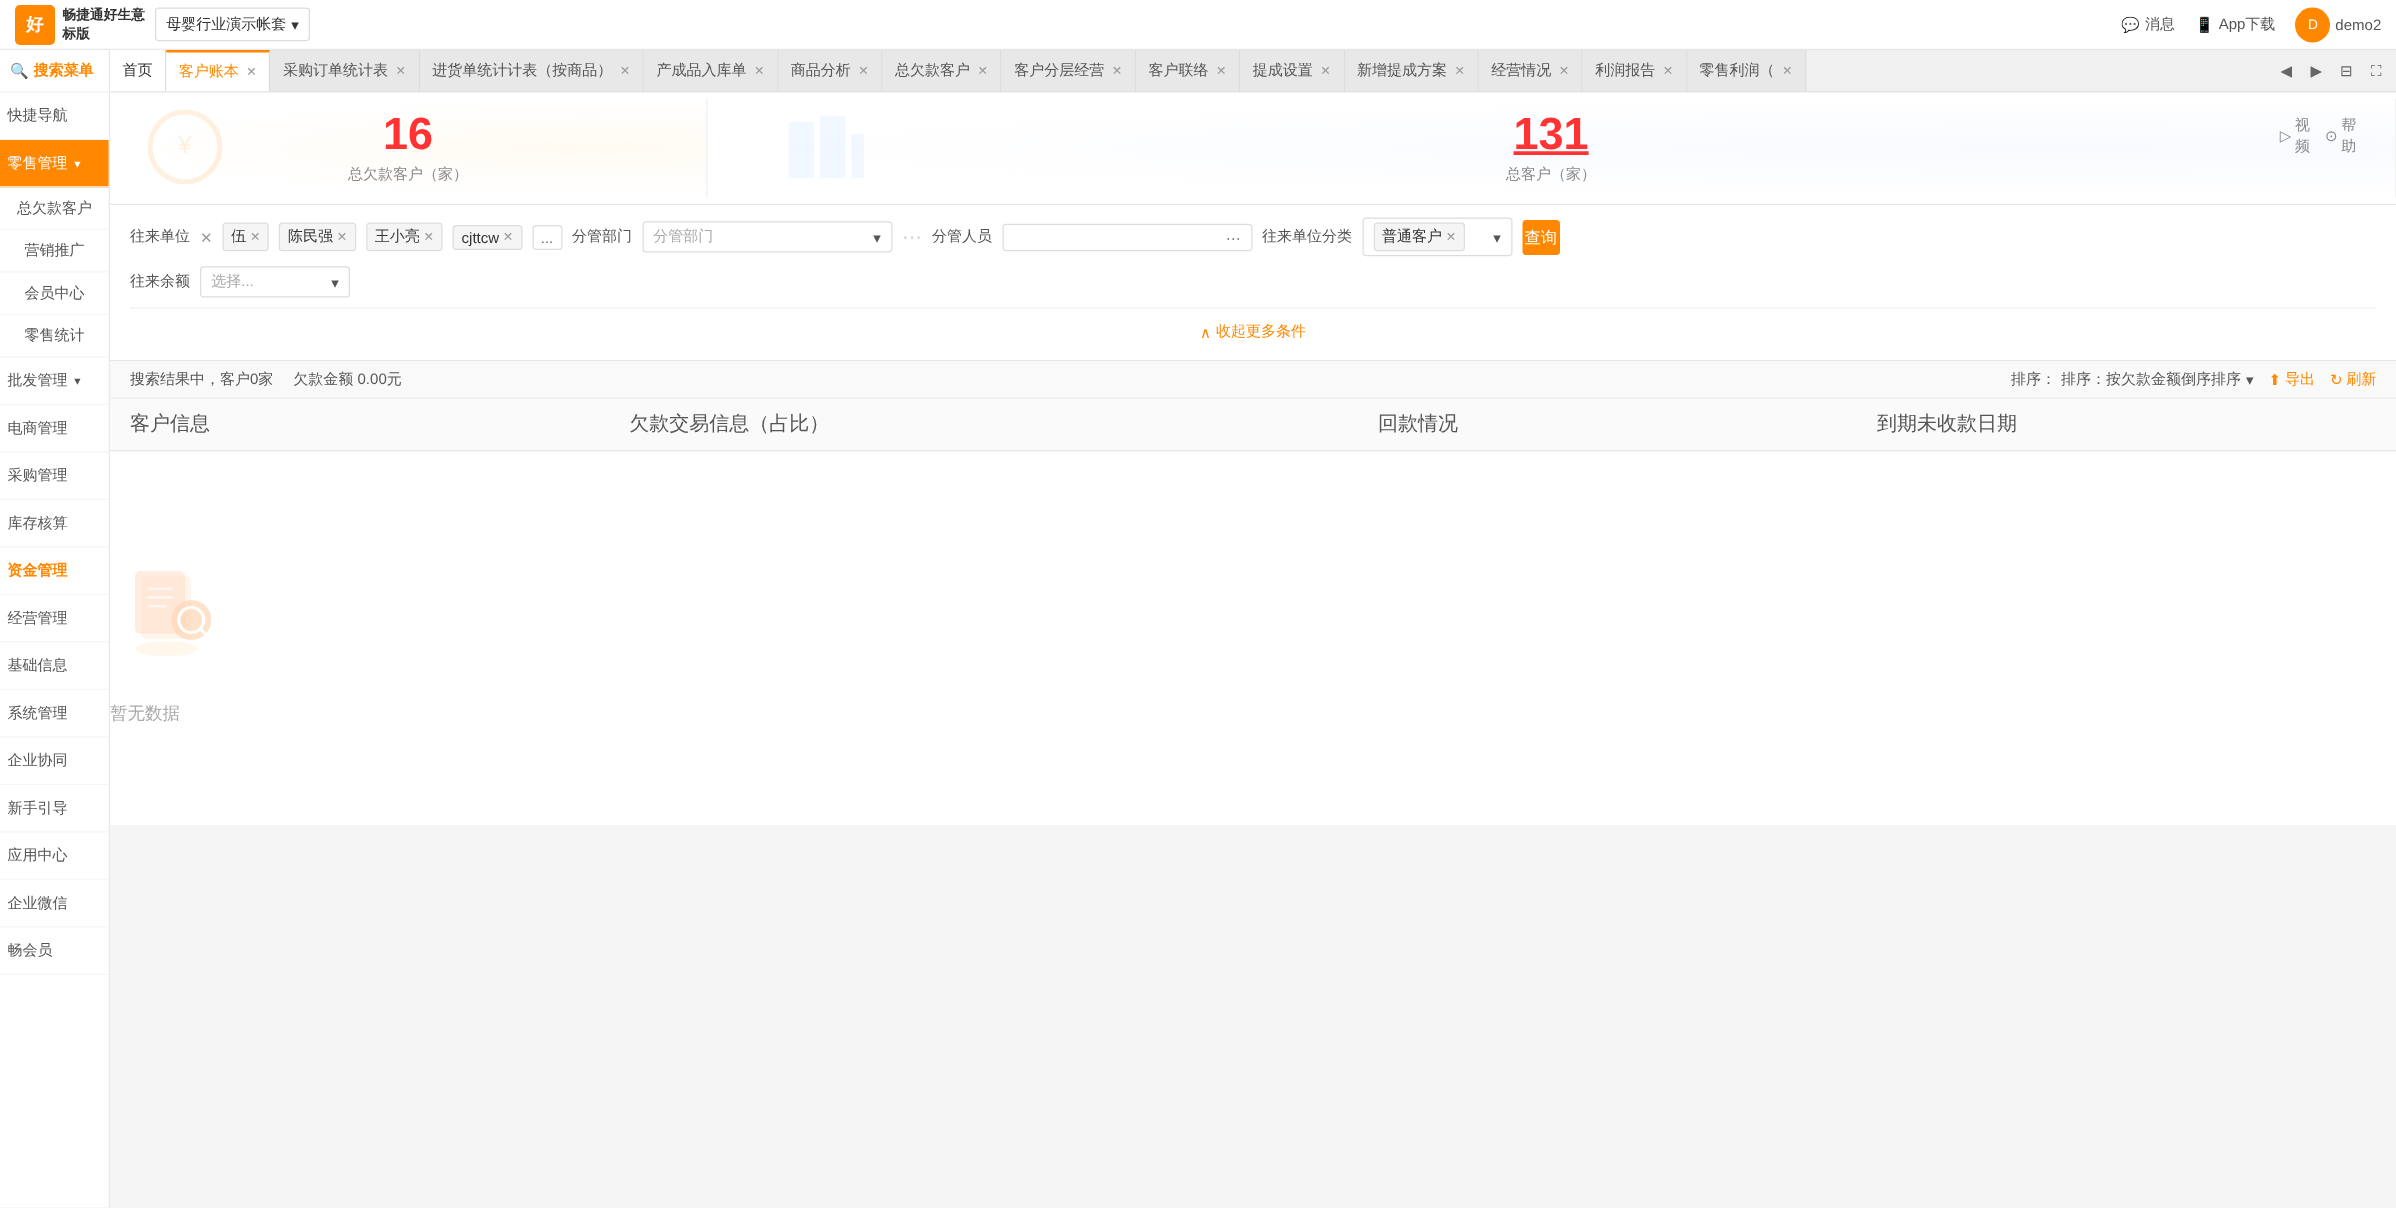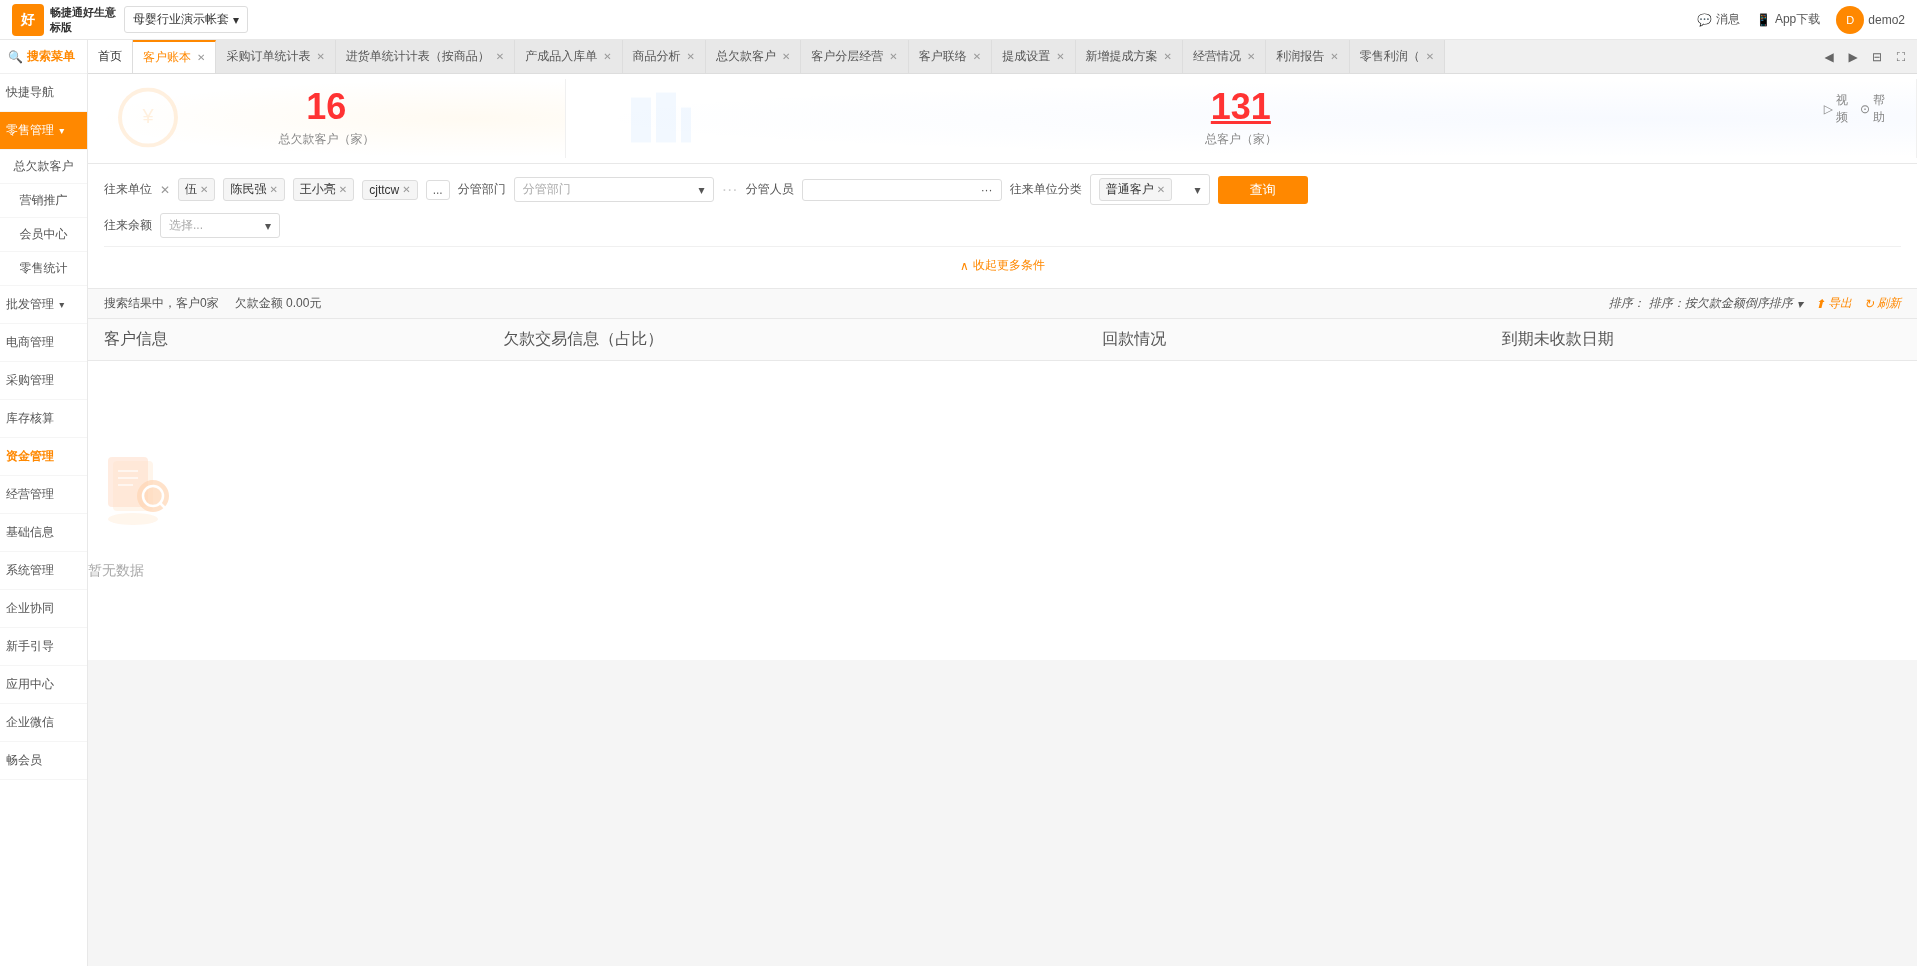--- a/index.html
+++ b/index.html
@@ -106,21 +106,21 @@
       display: flex; align-items: center; gap: 4px; color: #ff8800; cursor: pointer;
       font-size: 12px; padding: 4px 12px;
     }
 
     
     .result-bar {
       display: flex; align-items: center; justify-content: space-between;
       background: #f9f9f9; padding: 6px 16px; border-bottom: 1px solid #e8e8e8;
       font-size: 12px; color: #555;
     }
-    .result-actions { display: flex; align-items: center; gap: 12px; font-style: italic; }
+    .result-actions { display: flex; align-items: center; gap: 12px; }
     .result-action { display: flex; align-items: center; gap: 3px; color: #ff8800; cursor: pointer; font-size: 12px; }
 
     
     .data-table { background: #fff; }
     .table-header {
       display: flex; align-items: center; padding: 10px 16px;
       border-bottom: 1px solid #e8e8e8; background: #fafafa;
     }
     .th-col { font-size: 16px; color: #555; font-weight: normal; }
     .th-col-1 { flex: 2; }
@@ -390,21 +390,21 @@
 
             <span class="filter-label">往来单位分类</span>
             <div class="filter-select">
               <div class="filter-tag" style="margin:0;">
                 <span>普通客户</span>
                 <span class="tag-close">✕</span>
               </div>
               <span style="margin-left:auto;">▾</span>
             </div>
 
-            <button style="background:#ff8800; color:white; border:none; padding:5px 32px; border-radius:3px; cursor:pointer; font-size:13px;">查询</button>
+            <button style="background:#ff8800; color:white; border:none; padding:5px 2px; border-radius:3px; cursor:pointer; font-size:13px;">查询</button>
           </div>
           <div class="filter-row">
             <span class="filter-label">往来余额</span>
             <div class="filter-select">
               <span style="color:#aaa;">选择...</span>
               <span style="margin-left:auto;">▾</span>
             </div>
           </div>
           <div style="display:flex; justify-content:center; border-top:1px solid #f0f0f0; padding-top:6px;">
             <div class="collapse-btn">

